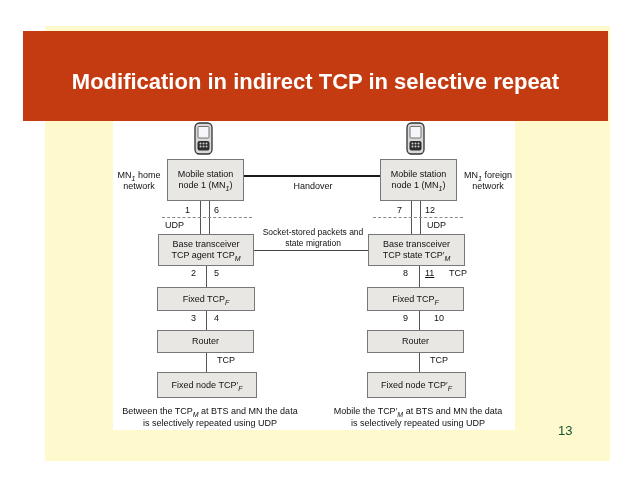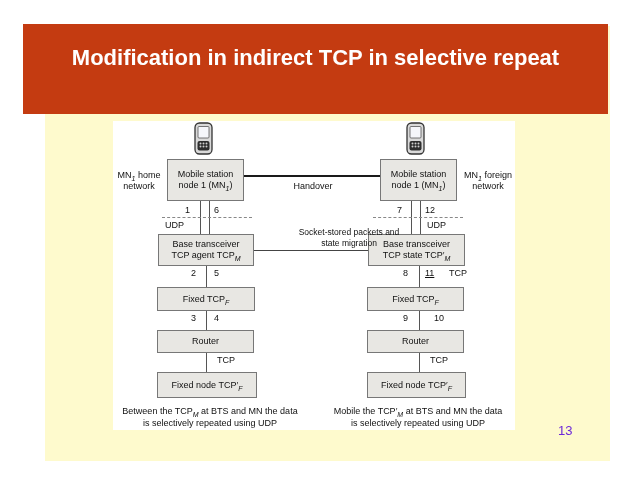--- a/index.html
+++ b/index.html
@@ -1,37 +1,37 @@
 <!DOCTYPE html>
 <html><head>
 <meta charset="utf-8">
 <style>
   html,body{margin:0;padding:0;background:#ffffff;}
   .page{position:relative;width:638px;height:493px;background:#ffffff;overflow:hidden;
         font-family:"Liberation Sans", sans-serif;}
   .cream{position:absolute;left:45px;top:26px;width:565px;height:435px;background:#FEFACD;}
-  .title-band{position:absolute;left:23px;top:24px;width:585px;height:90px;background:#C43B11;
+  .title-band{position:absolute;left:23px;top:31px;width:585px;height:90px;background:#C43B11;
         color:#ffffff;text-align:center;font-weight:bold;font-size:22px;line-height:27px;
-        box-sizing:border-box;padding-top:20px;}
+        box-sizing:border-box;padding-top:37px;}
   .figure{position:absolute;left:113px;top:121px;width:402px;height:309px;background:#ffffff;
         font-size:9px;color:#111;}
   .dbox{position:absolute;background:#E8E7E3;border:1px solid #777;box-sizing:border-box;
         display:flex;flex-direction:column;align-items:center;justify-content:center;
         text-align:center;font-size:9px;line-height:11px;color:#111;}
   .netlbl{position:absolute;text-align:center;font-size:9px;line-height:11px;color:#111;}
   .vline{position:absolute;width:1px;background:#555;}
   .hline{position:absolute;height:1px;background:#444;}
   .thickline{position:absolute;height:2px;background:#1a1a1a;}
   .dashline{position:absolute;height:0;border-top:1px dashed #888;}
   .num{position:absolute;font-size:9px;color:#111;}
   .lbl{position:absolute;font-size:9px;color:#111;}
   .cap{position:absolute;text-align:center;font-size:9px;line-height:11.5px;color:#111;}
   .socket-lbl{position:absolute;text-align:center;font-size:8.5px;line-height:10.5px;color:#111;}
   sub.msub{font-size:7px;font-style:italic;line-height:0;}
-  .pagenum{position:absolute;left:558px;top:423px;font-size:13px;color:#6d28d9;}
+  .pagenum{position:absolute;left:558px;top:423px;font-size:13px;color:#14532d;}
   .phone{position:absolute;width:21px;height:33px;}
 </style>
 </head>
 <body>
 
 <div class="page">
 
   <div class="cream"></div>
 
   <div class="title-band">
@@ -100,21 +100,21 @@
 
     <div class="dbox" style="left:45px;top:113px;width:96px;height:32px;">
       <div>Base transceiver</div>
       <div><span>TCP agent TCP</span><sub class="msub">M</sub></div>
     </div>
     <div class="dbox" style="left:255px;top:113px;width:97px;height:32px;">
       <div>Base transceiver</div>
       <div><span>TCP state TCP′</span><sub class="msub">M</sub></div>
     </div>
 
-    <div class="socket-lbl" style="left:142px;top:106px;width:116px;margin-left:36px;">
+    <div class="socket-lbl" style="left:142px;top:106px;width:116px;">
       <span>Socket-stored packets and</span><br>
       <span>state migration</span>
     </div>
     <div class="hline" style="left:141px;top:129px;width:114px;"></div>
 
     <div class="vline" style="left:93px;top:145px;height:21px;"></div>
     <span class="num" style="left:78px;top:147px;">2</span>
     <span class="num" style="left:101px;top:147px;">5</span>
     <div class="vline" style="left:306px;top:145px;height:21px;"></div>
     <span class="num" style="left:290px;top:147px;">8</span>

